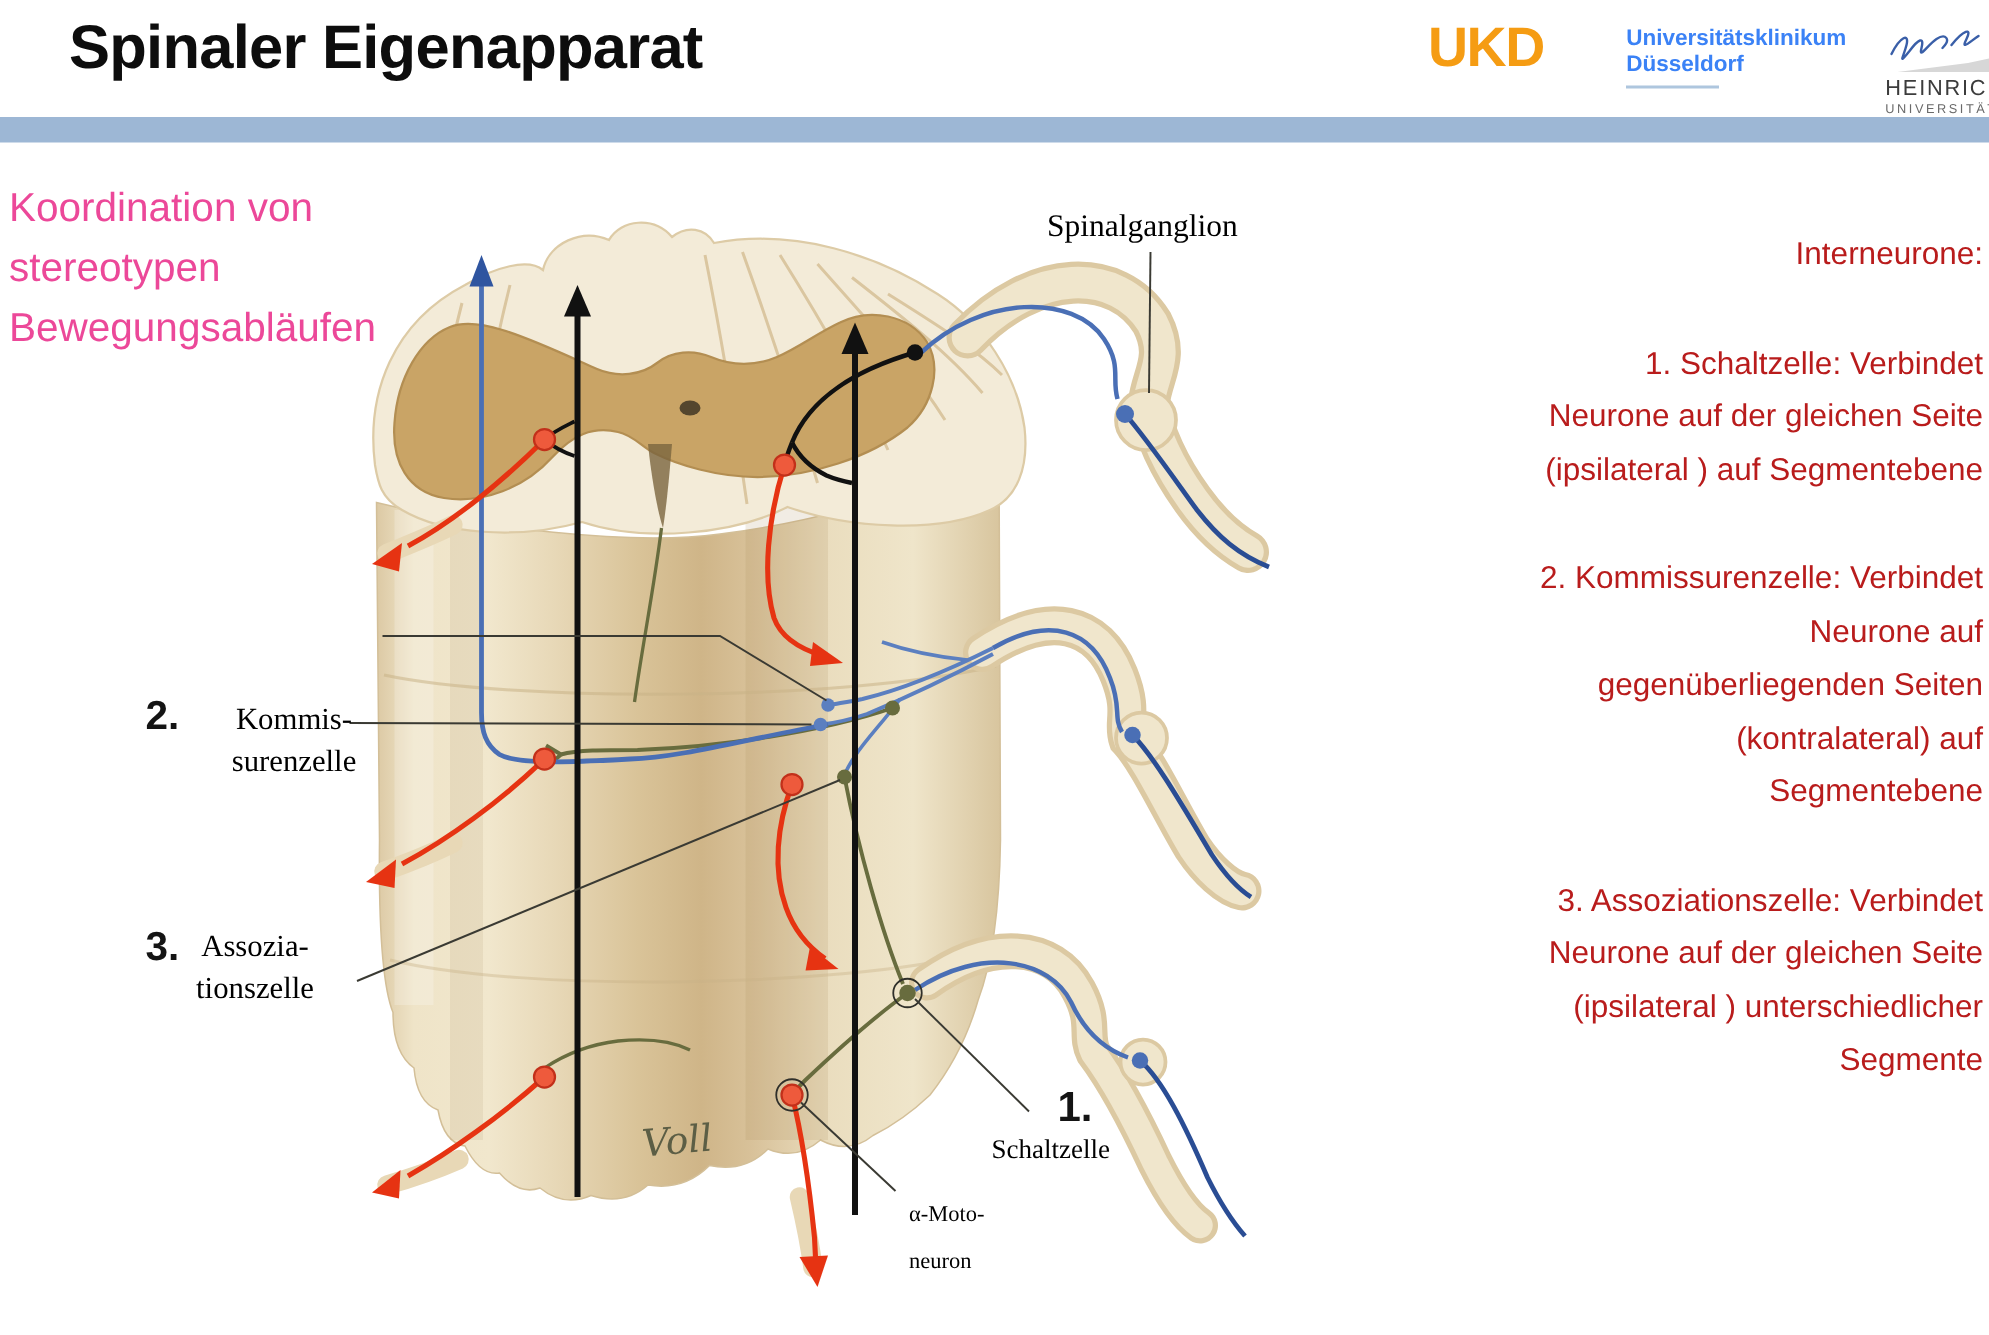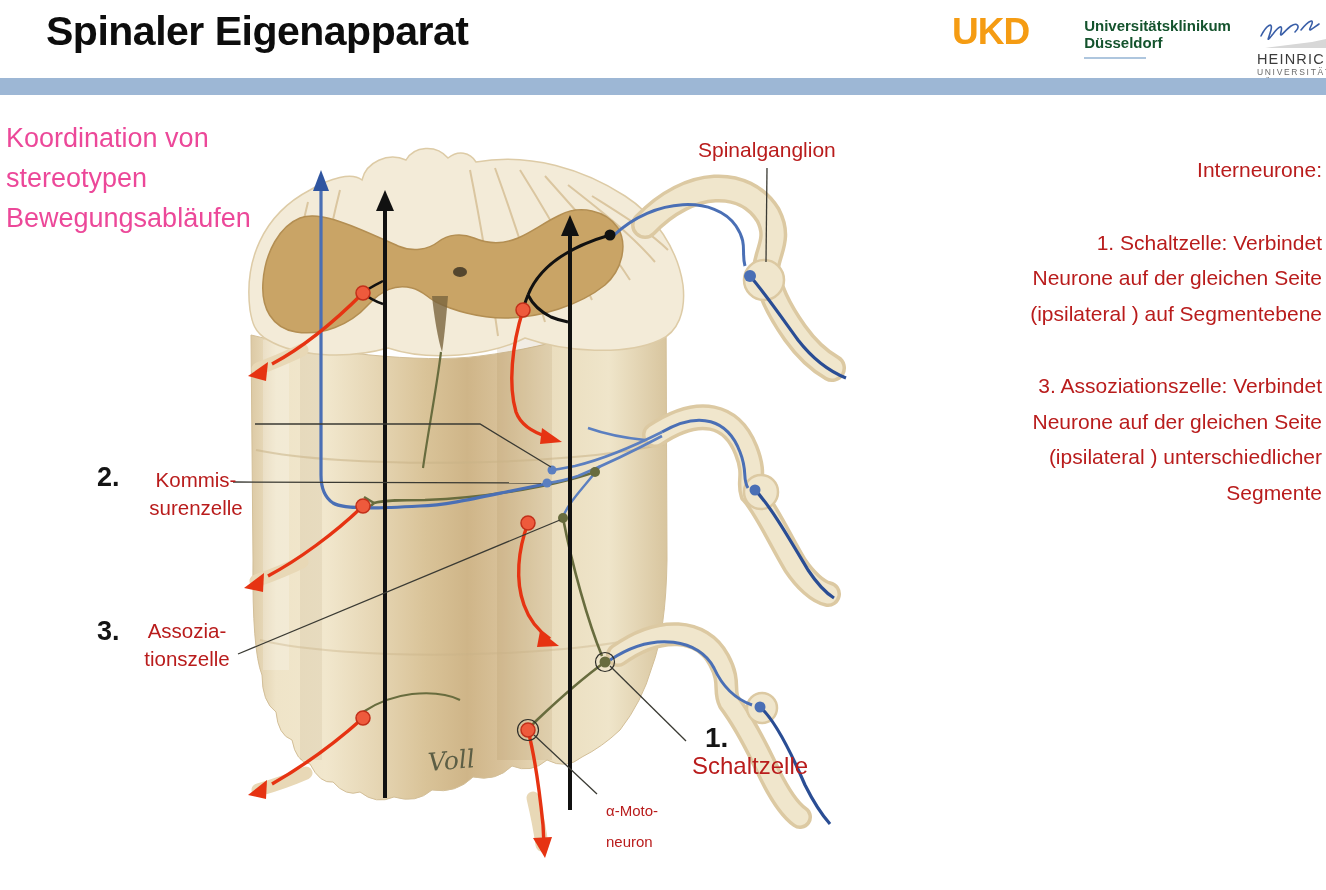--- a/index.html
+++ b/index.html
@@ -12,41 +12,41 @@
   .abs{position:absolute;}
   .preline{white-space:pre-line;}
 
   
   .title{left:46px;top:8px;font-size:41px;font-weight:bold;color:#0d0d0d;letter-spacing:-0.5px;}
   .bluebar{left:0;top:78px;width:1326px;height:17px;background:#9db7d5;}
 
   .logos{left:952px;top:14px;display:flex;align-items:flex-start;}
   .ukd{display:flex;align-items:flex-start;gap:47px;}
   .ukd-abbr{font-size:37px;font-weight:bold;color:#f59c13;line-height:36px;letter-spacing:-1px;}
-  .ukd-text{margin-left:8px;margin-top:3px;font-size:15px;font-weight:bold;color:#14532d;line-height:17px;}
+  .ukd-text{margin-left:8px;margin-top:3px;font-size:15px;font-weight:bold;color:#3b82f6;line-height:17px;}
   .ukd-underline{width:62px;height:2px;background:#aec6de;margin-top:6px;}
   .hhu{margin-left:26px;text-align:left;}
   .hhu-name{font-size:14.5px;color:#3c3c3c;letter-spacing:1.2px;margin-top:1px;}
   .hhu-sub{font-size:8.5px;color:#6a6a6a;letter-spacing:1.7px;}
 
   
   .left-note{left:6px;top:118px;font-size:27px;line-height:40px;color:#ec4899;}
   .right-panel{left:918px;top:152px;width:404px;font-size:21px;line-height:35.5px;color:#b91c1c;text-align:right;}
   .right-panel .para{margin:0 0 37px 0;}
 
   
-  .dlabel{color:#b91c1c;font-size:20.5px;line-height:28px;}
+  .dlabel{color:#000000;font-size:20.5px;line-height:28px;font-family:Liberation Serif, serif;}
   .dnum{font-size:27px;font-weight:bold;color:#141414;}
   .lbl-spinalganglion{left:698px;top:136px;font-size:21px;}
   .lbl-num2{left:97px;top:462px;}
   .lbl-kommis{left:141px;top:466px;width:110px;text-align:center;}
   .lbl-num3{left:97px;top:616px;}
-  .lbl-assozi{left:132px;top:617px;width:110px;text-align:center;}
+  .lbl-assozi{left:115px;top:617px;width:110px;text-align:center;}
   .lbl-num1{left:705px;top:722px;font-size:28px;}
-  .lbl-schalt{left:661px;top:752px;font-size:24px;margin-left:31px;}
+  .lbl-schalt{left:661px;top:752px;font-size:18px;}
   .lbl-alpha{left:606px;top:795px;font-size:15px;line-height:31px;}
   .lbl-voll{left:428px;top:746px;font-family:"DejaVu Serif",serif;font-style:italic;
             font-size:25px;color:#5c5e45;transform:rotate(-5deg);}
   svg{display:block;}
 </style>
 </head>
 <body>
 
 <div class="abs title">Spinaler Eigenapparat</div>
 
@@ -76,20 +76,25 @@
 
 <div class="abs left-note preline">Koordination von
 stereotypen
 Bewegungsabläufen</div>
 
 <div class="abs right-panel">
   <div class="para">Interneurone:</div>
   <div class="para preline">1. Schaltzelle: Verbindet
 Neurone auf der gleichen Seite
 (ipsilateral ) auf Segmentebene</div>
+  <div class="para preline">2. Kommissurenzelle: Verbindet
+Neurone auf
+gegenüberliegenden Seiten
+(kontralateral) auf
+Segmentebene</div>
   <div class="para preline">3. Assoziationszelle: Verbindet
 Neurone auf der gleichen Seite
 (ipsilateral ) unterschiedlicher
 Segmente</div>
 </div>
 
 <svg class="abs" style="left:0;top:0;" width="910" height="890" viewBox="0 0 910 890">
   <defs>
     <linearGradient id="gradCyl" x1="0" y1="0" x2="1" y2="0">
       <stop offset="0" stop-color="#dcc9a4"></stop>

